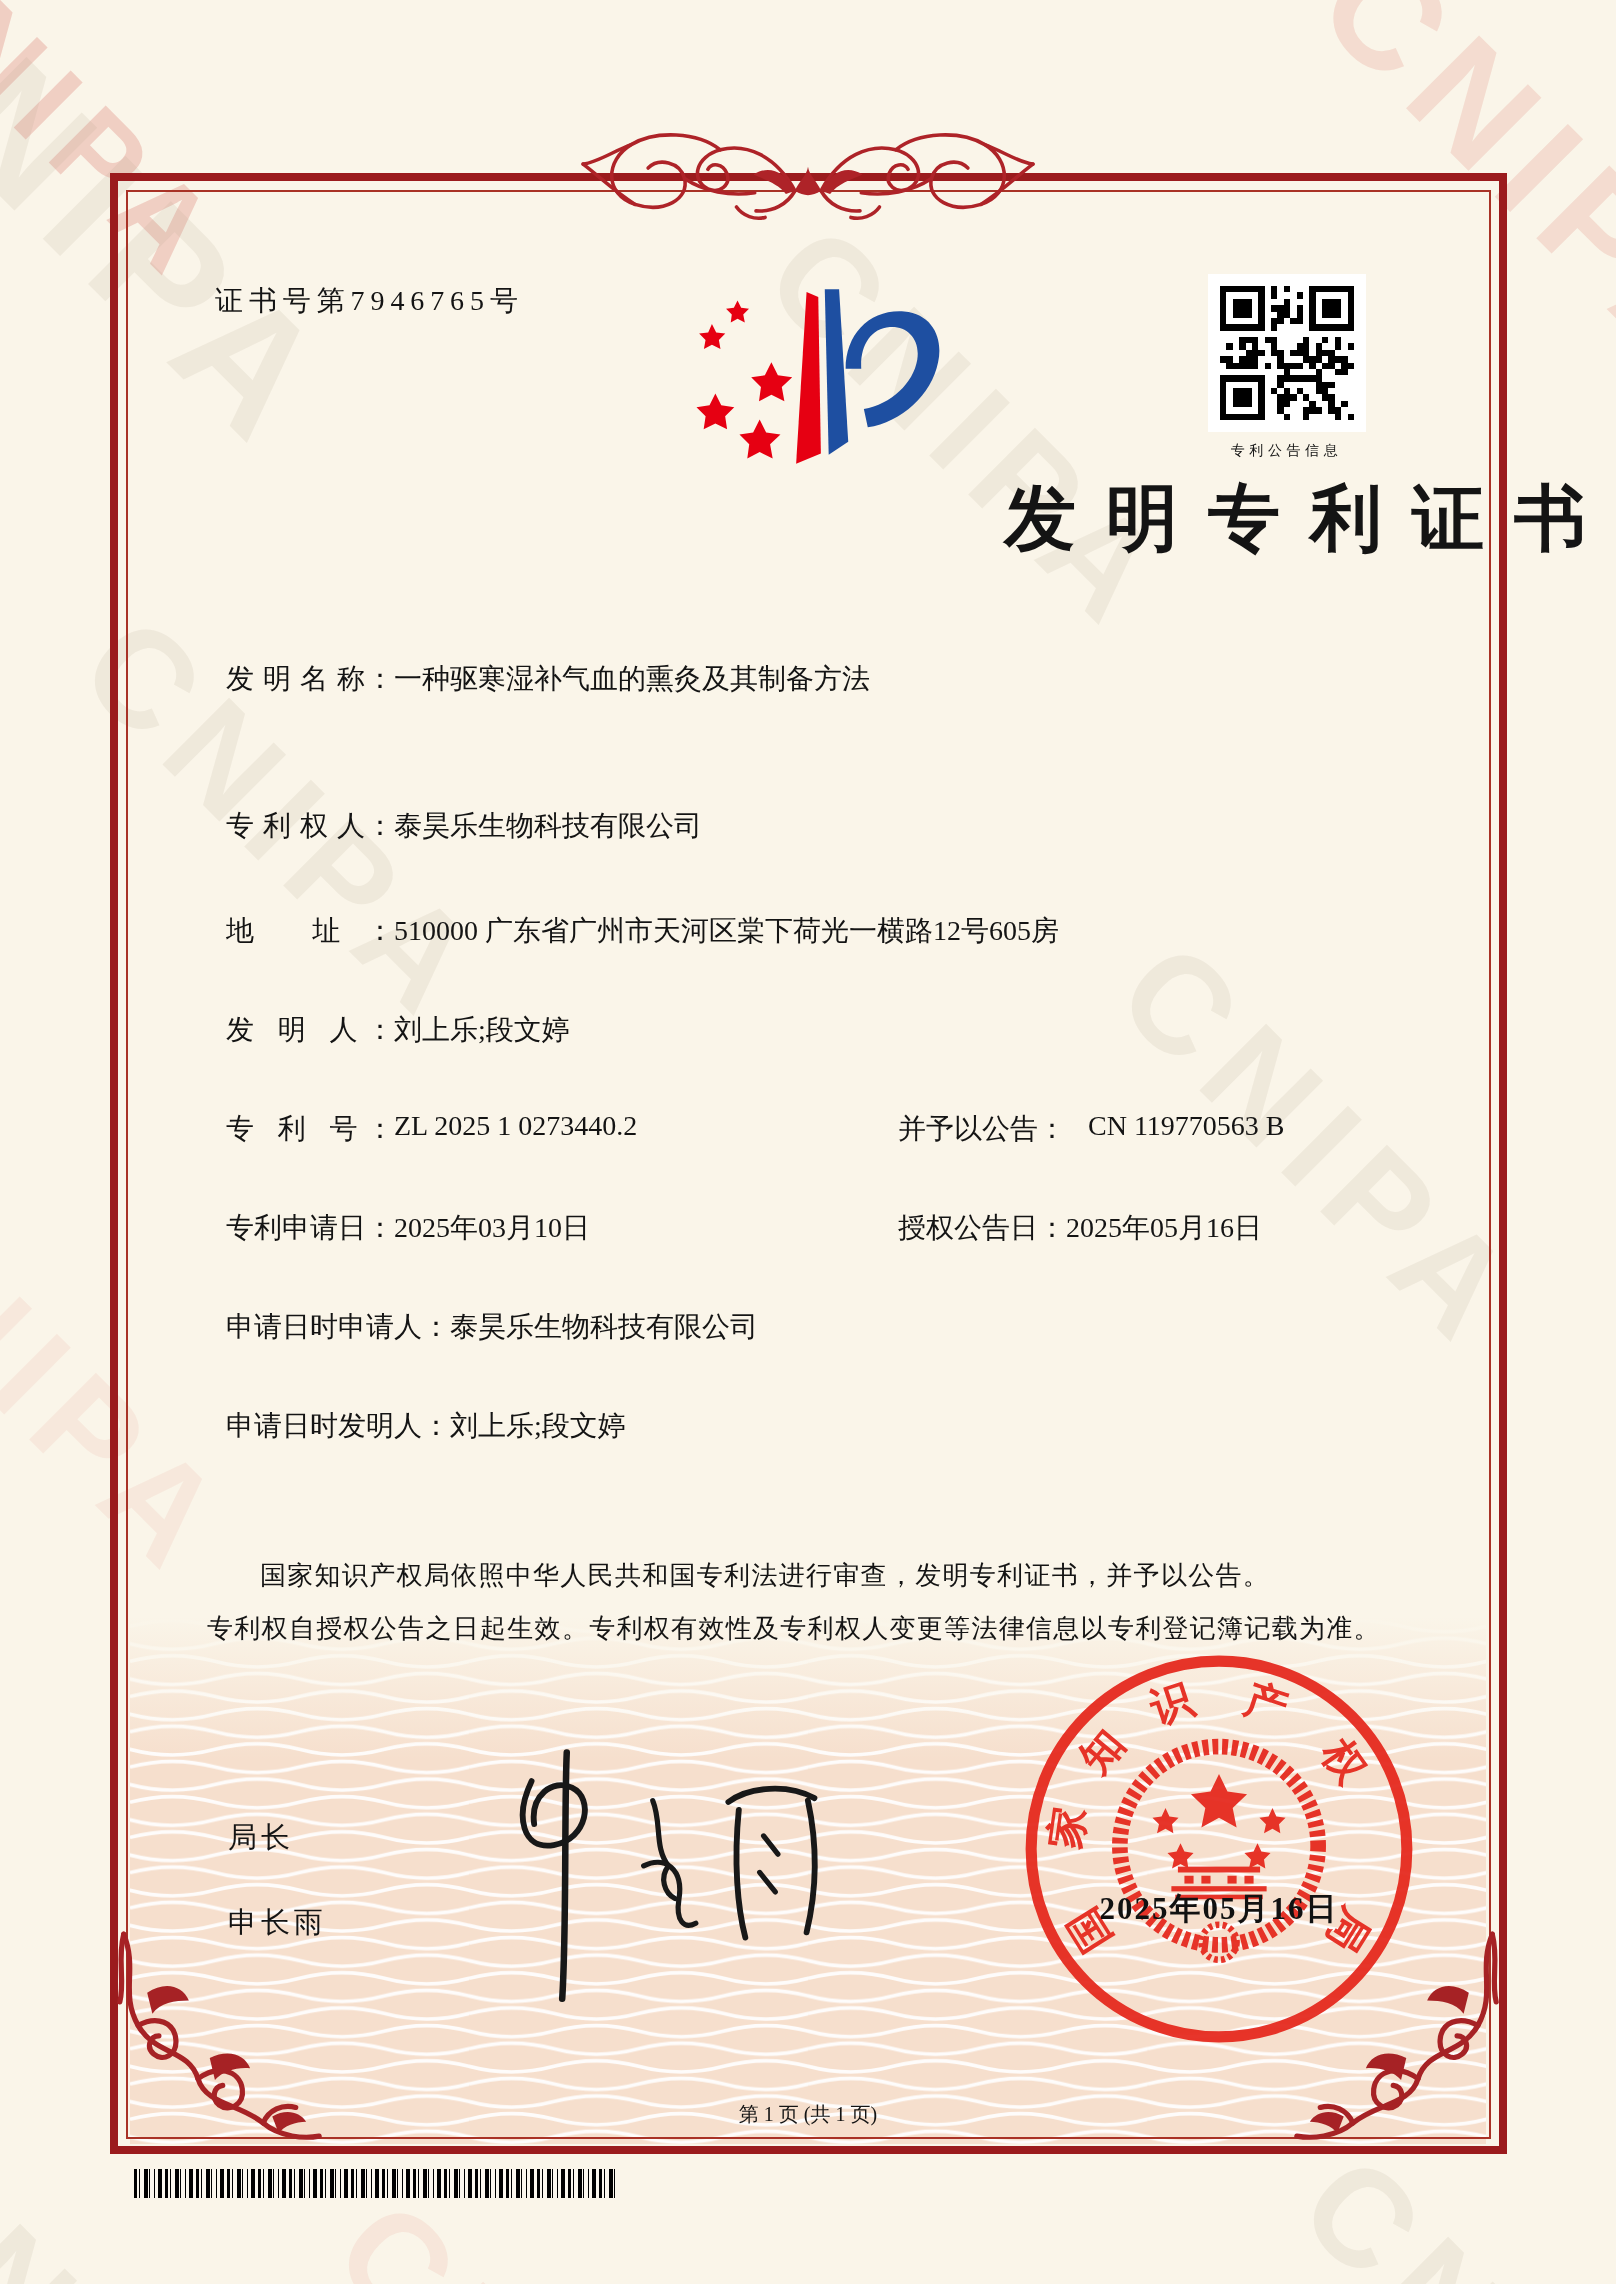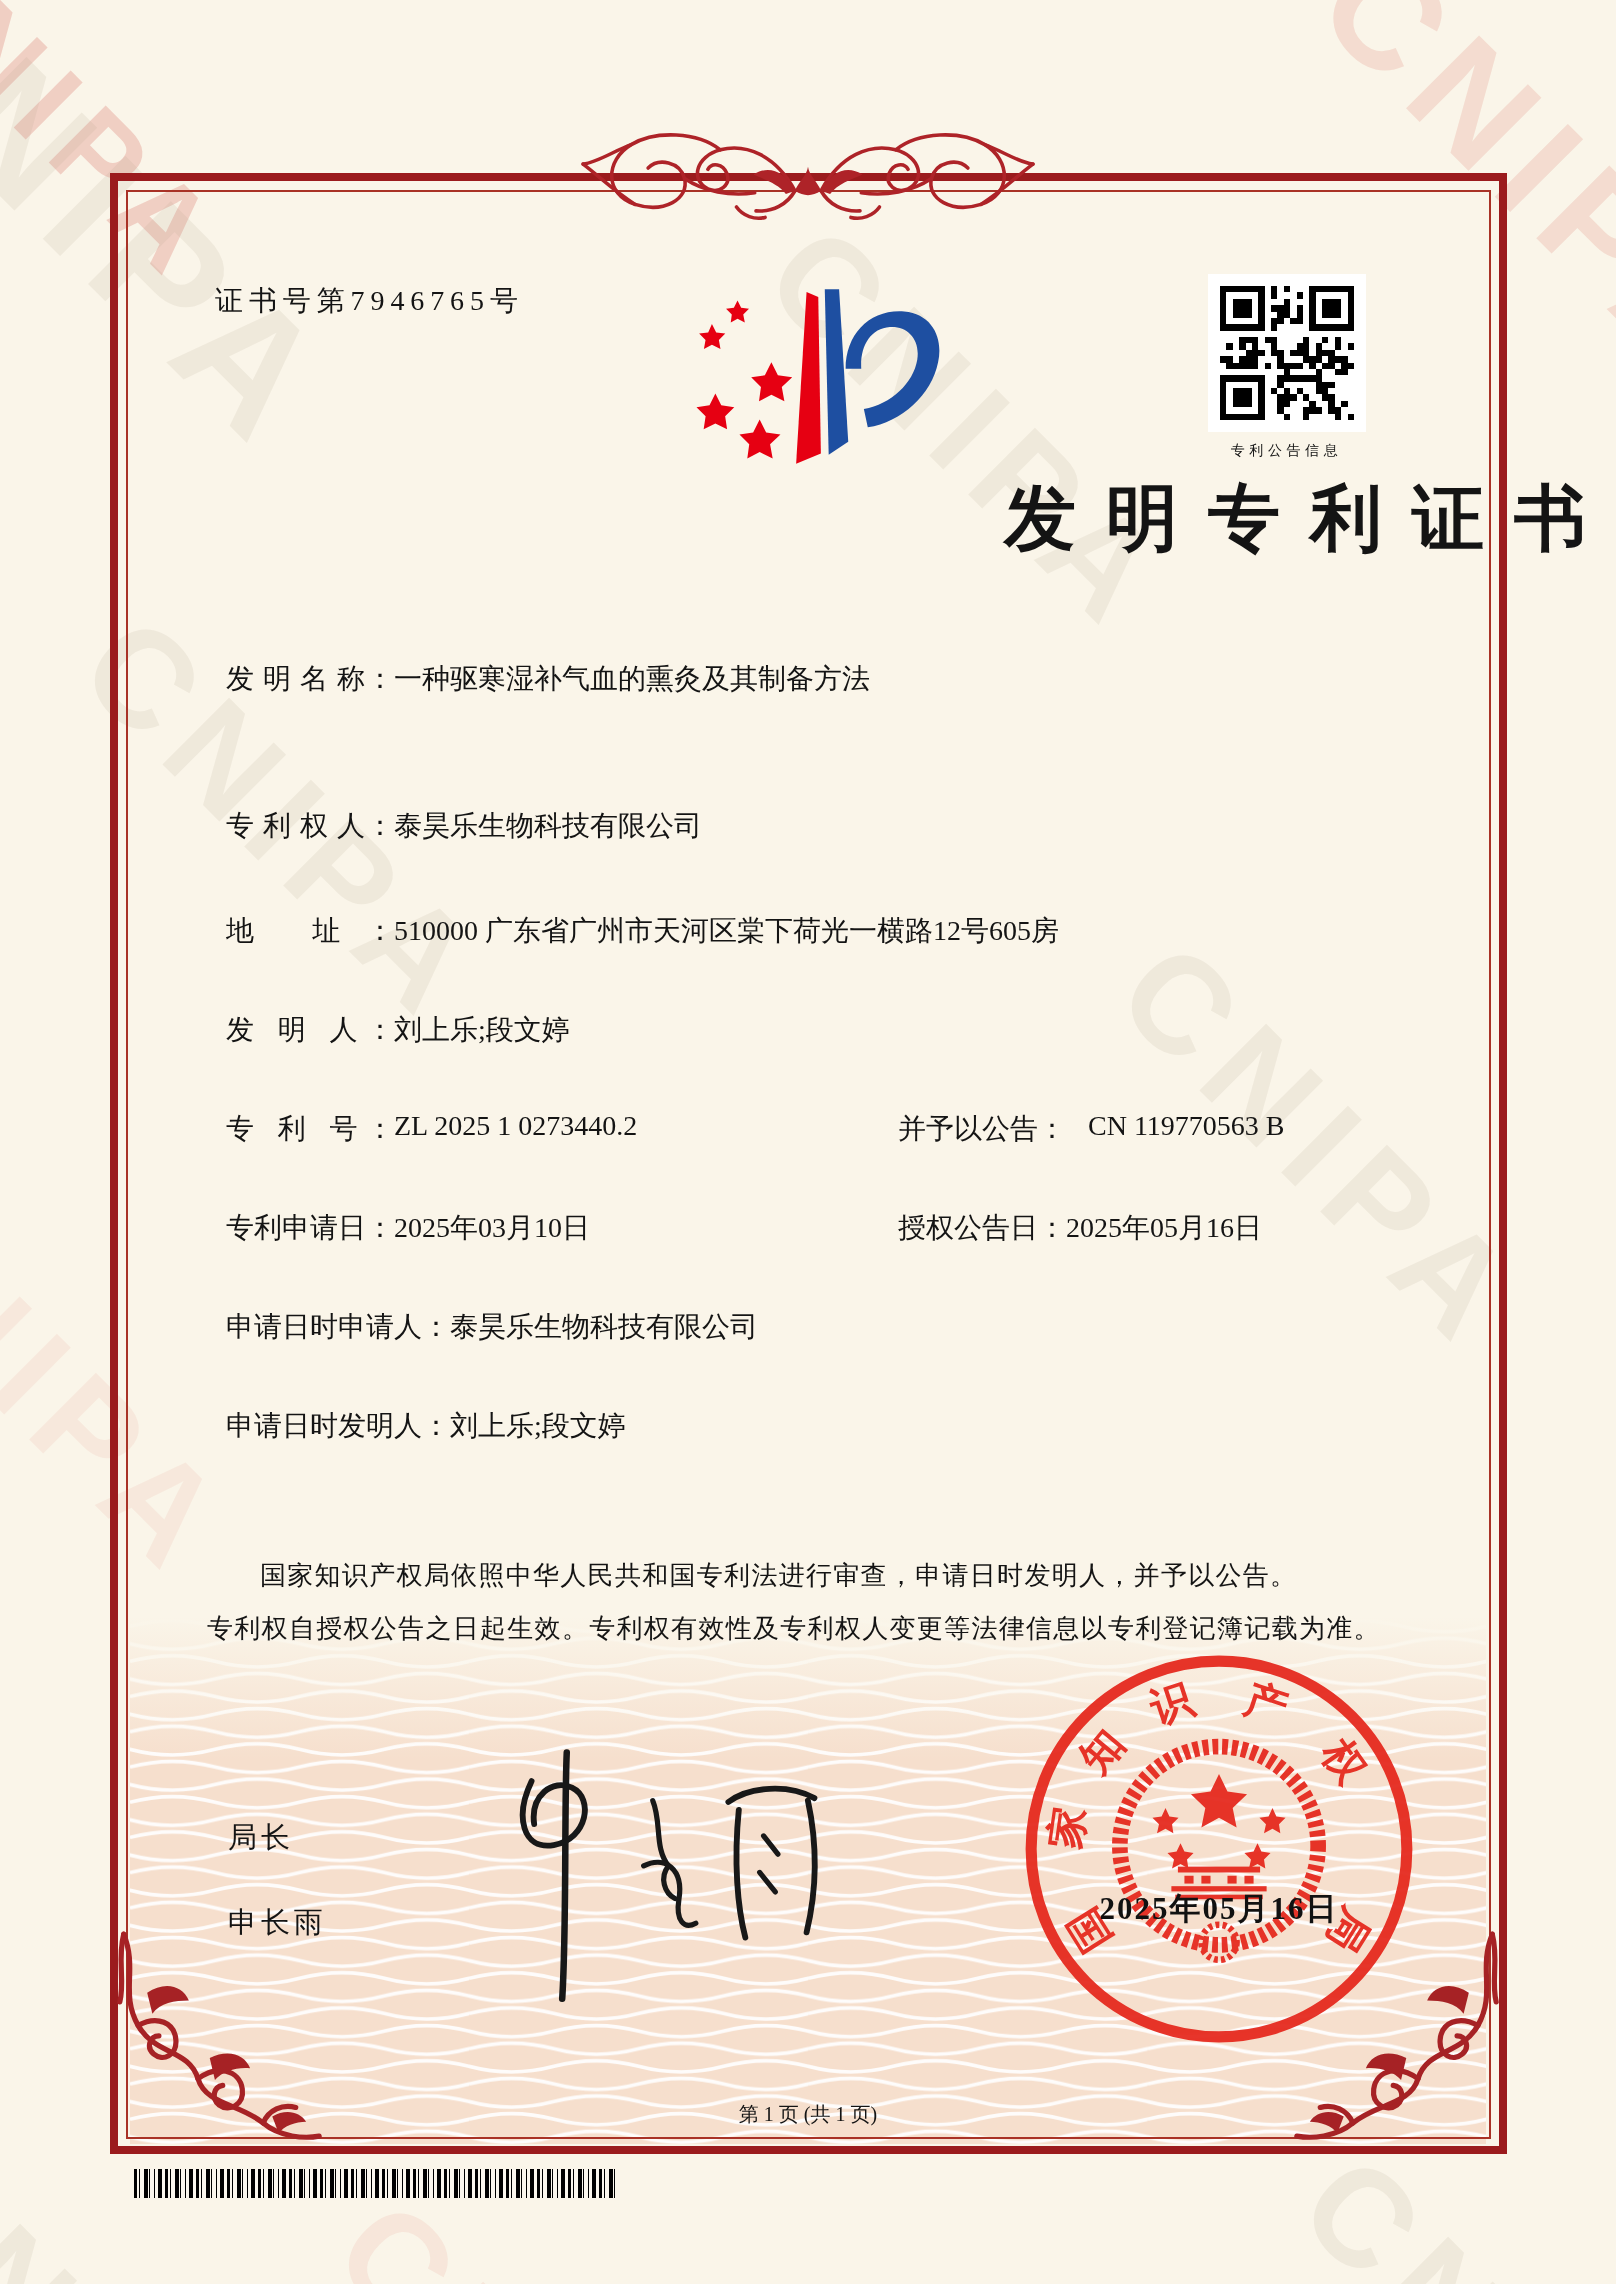--- a/index.html
+++ b/index.html
@@ -321,21 +321,21 @@
     <span class="lbl">授权公告日</span><span class="val">2025年05月16日</span>
   </div>
   <div class="row" style="left:226px;top:1308px;">
     <span class="lbl">申请日时申请人</span><span class="val">泰昊乐生物科技有限公司</span>
   </div>
   <div class="row" style="left:226px;top:1407px;">
     <span class="lbl">申请日时发明人</span><span class="val">刘上乐;段文婷</span>
   </div>
 
   <div class="statement">
-    <div class="l1">国家知识产权局依照中华人民共和国专利法进行审查，申请日时发明人，并予以公告。</div>
+    <div class="l1">国家知识产权局依照中华人民共和国专利法进行审查，发明专利证书，并予以公告。</div>
     <div class="l2">专利权自授权公告之日起生效。专利权有效性及专利权人变更等法律信息以专利登记簿记载为准。</div>
   </div>
 
   <div class="signer" style="top:1818px;">局长</div>
   <div class="signer" style="top:1903px;">申长雨</div>
 
   <svg class="sig" width="378" height="274" viewBox="0 0 580 420">
     <g stroke="#181818" fill="none" stroke-linecap="round">
       <path d="M150,22 C146,110 150,290 143,400" stroke-width="10"></path>
       <path d="M96,66 C70,120 82,172 130,164 C182,155 192,92 158,76 C128,62 94,88 100,132" stroke-width="9"></path>

